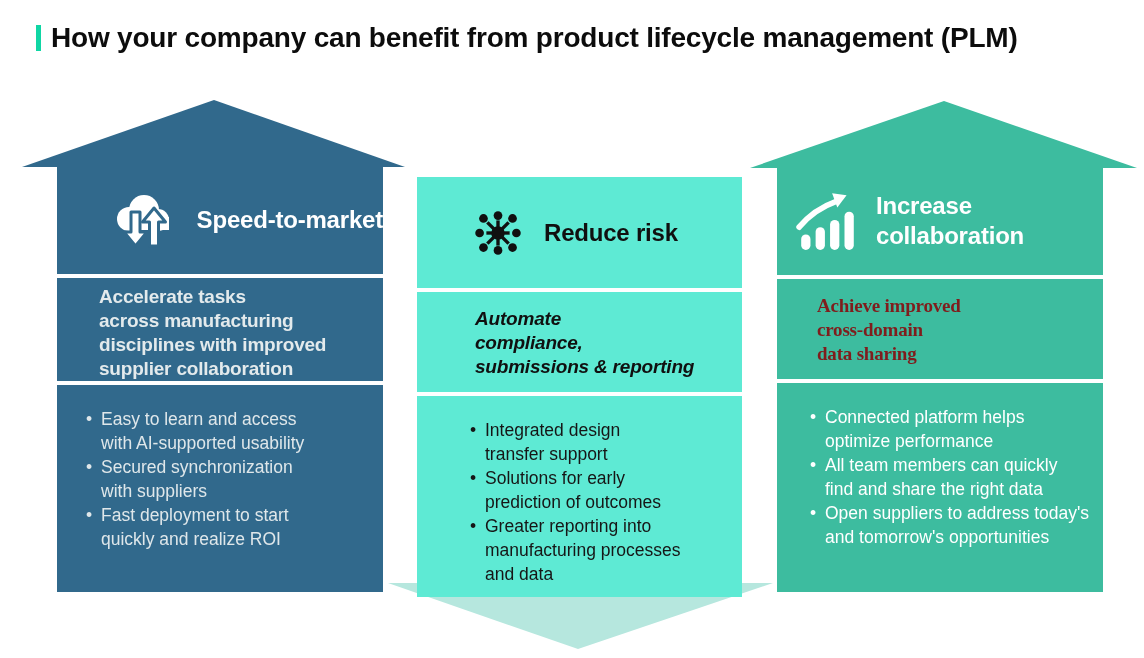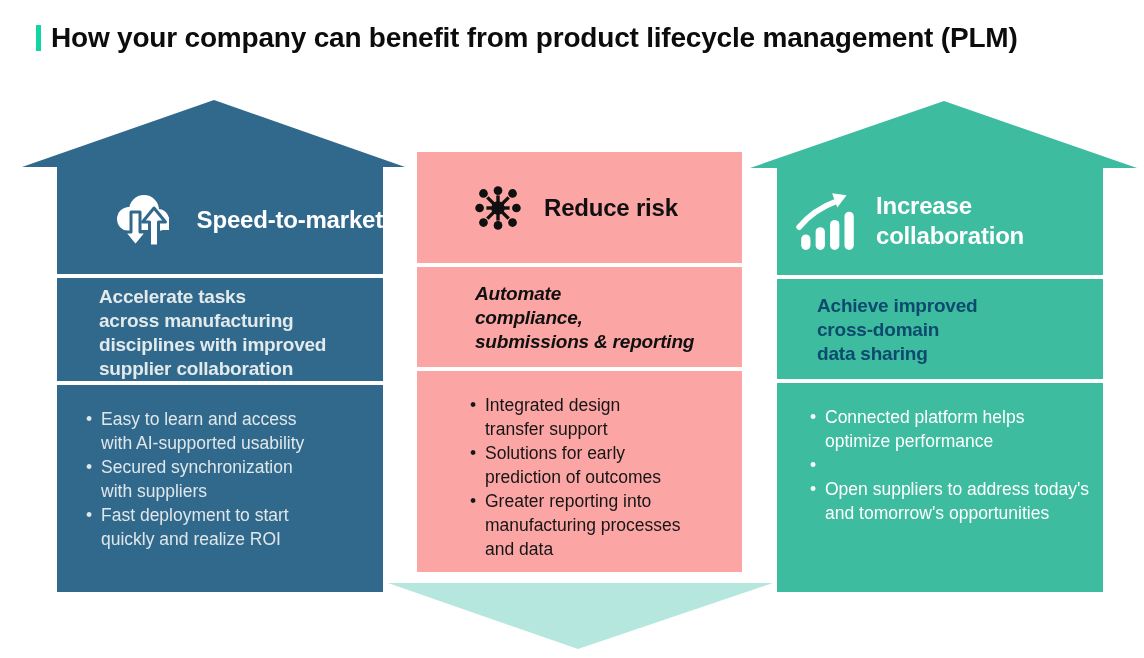--- a/index.html
+++ b/index.html
@@ -11,39 +11,39 @@
   .page-title-row { position:absolute; left:36px; top:22px; display:flex; align-items:center; gap:10px; }
   .title-marker { width:5px; height:26px; flex:0 0 5px; }
   .page-title { font-size:28px; font-weight:bold; color:#0c0c0c; letter-spacing:-0.2px; white-space:nowrap; }
 
   
   .arrow-layer { position:absolute; left:0; top:0; z-index:0; }
 
   
   .col { position:absolute; z-index:1; display:flex; flex-direction:column; box-sizing:border-box; }
   .col1 { left:57px;  top:166px; width:326px; height:426px; background:#31698C; }
-  .col2 { left:417px; top:152px; width:325px; height:420px; background:#fca5a5; }
+  .col2 { left:417px; top:177px; width:325px; height:420px; background:#5eead4; }
   .col3 { left:777px; top:167px; width:326px; height:425px; background:#3DBC9F; }
 
   .col-header { display:flex; align-items:center; box-sizing:border-box; }
   .col1 .col-header { flex:0 0 108px; padding-left:16px; gap:22px;justify-content:flex-end; }
   .col2 .col-header { flex:0 0 111px; padding-left:50px; gap:15px; }
   .col3 .col-header { flex:0 0 108px; padding-left:18px; gap:15px; }
 
   .col-title { font-size:24px; font-weight:bold; line-height:30px; white-space:pre-line; letter-spacing:-0.2px; }
   .col1 .col-title { color:#ffffff; }
   .col2 .col-title { color:#101010; }
   .col3 .col-title { color:#ffffff; }
 
   .sep { flex:0 0 4px; background:#ffffff; }
 
   .col-subtitle { flex:0 0 100px; box-sizing:border-box; font-weight:bold; font-size:19px; line-height:24px; white-space:pre-line; letter-spacing:-0.2px; }
   .col1 .col-subtitle { padding:7px 8px 0 34px;  color:#e3eaec;margin-left:8px; }
   .col2 .col-subtitle { padding:15px 8px 0 58px; color:#101010;font-style:italic; }
-  .col3 .col-subtitle { padding:15px 8px 0 40px; color:#0c4a6e; }
+  .col3 .col-subtitle { padding:15px 8px 0 40px; color:#7f1d1d;font-family:Liberation Serif, serif; }
 
   .col-bullets { flex:1 1 auto; box-sizing:border-box; padding-top:22px; font-size:17.5px; line-height:24px; }
   .col1 .col-bullets { padding-left:29px; color:#dfe7ea; }
   .col2 .col-bullets { padding-left:53px; color:#161616; }
   .col3 .col-bullets { padding-left:33px; color:#ffffff; }
 
   .bullet { display:flex; }
   .bullet .dot { flex:0 0 15px; width:15px; }
   .bullet .txt { white-space:pre-line; }
 
@@ -175,20 +175,22 @@
 data sharing</div>
     <div class="sep"></div>
     <div class="col-bullets">
       <div class="bullet">
         <span class="dot">•</span>
         <span class="txt">Connected platform helps
 optimize performance</span>
       </div>
       <div class="bullet">
         <span class="dot">•</span>
+        <span class="txt">All team members can quickly
+find and share the right data</span>
       </div>
       <div class="bullet">
         <span class="dot">•</span>
         <span class="txt">Open suppliers to address today's
 and tomorrow's opportunities</span>
       </div>
     </div>
   </div>
 
 </div>

